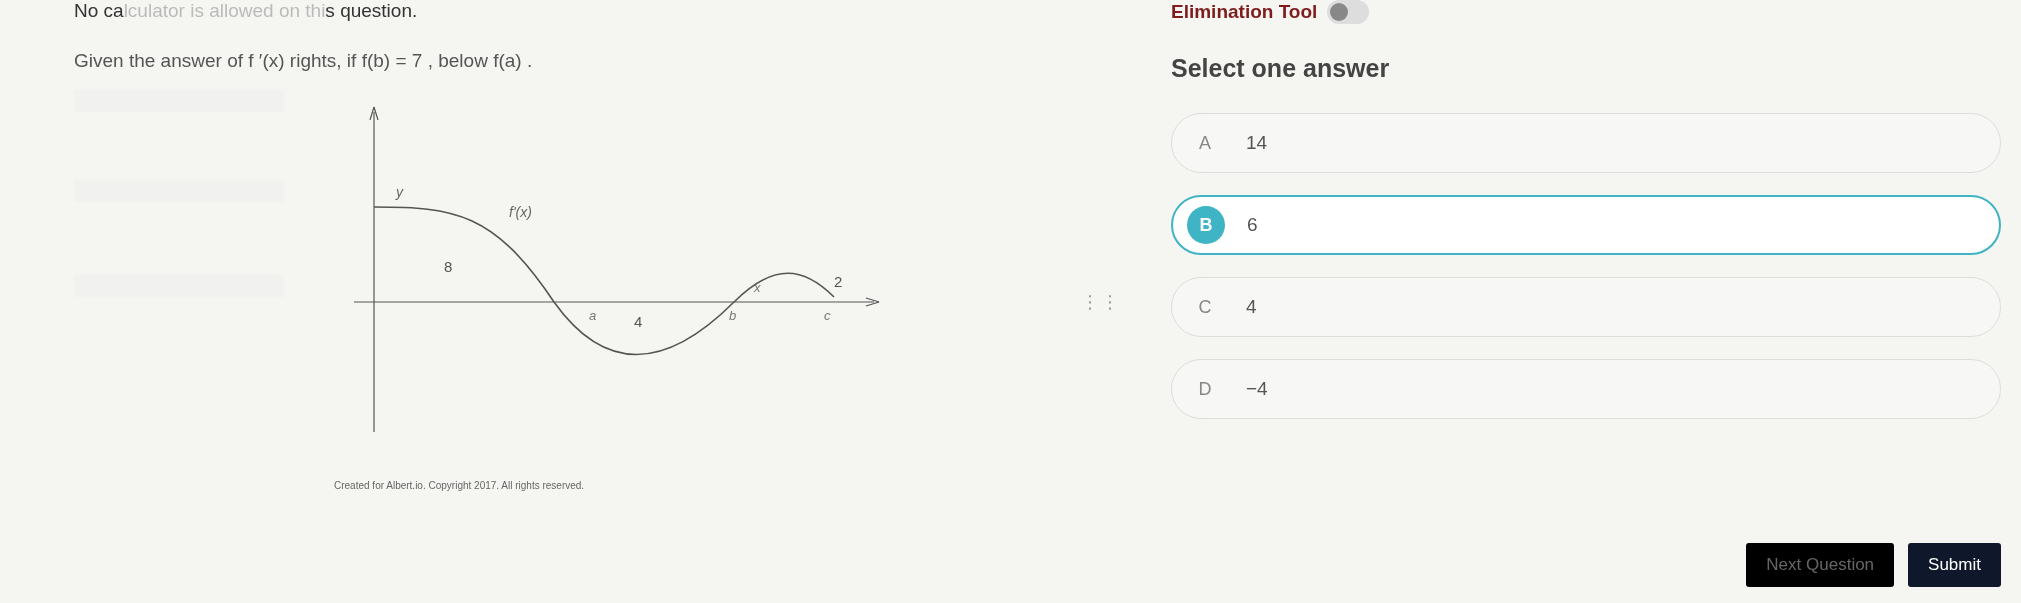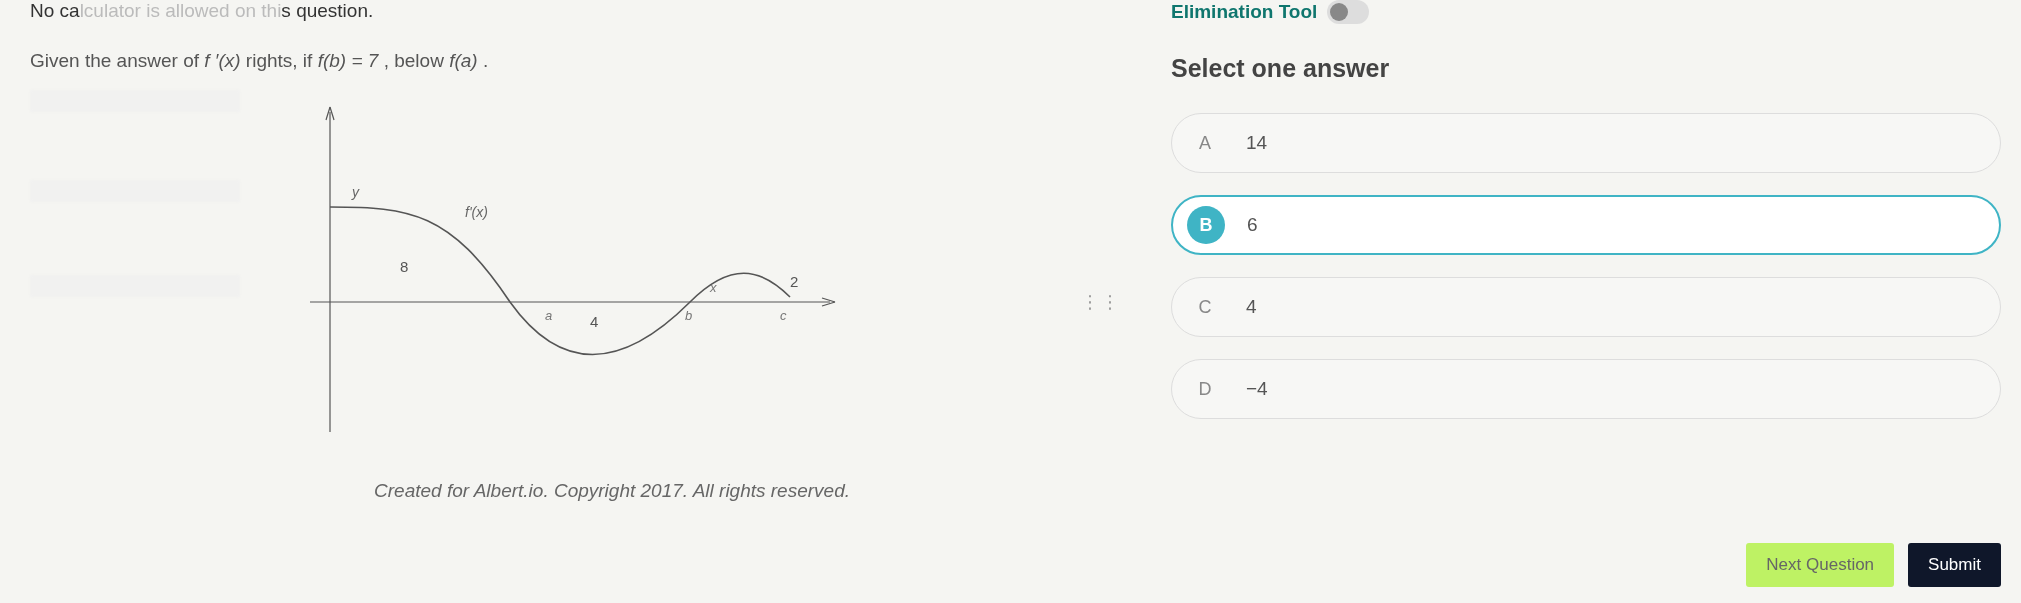--- a/index.html
+++ b/index.html
@@ -9,59 +9,59 @@
       color: #555;
       width: 2021px;
       height: 603px;
       overflow: hidden;
       position: relative;
     }
     .main-container {
       display: flex;
       width: 100%;
       height: 100%;
+      padding-left: 44px;
     }
     .question-panel {
       flex: 1;
       padding: 0 30px 0 30px;
       position: relative;
     }
     .calc-notice {
       font-size: 19px;
       color: #333;
       margin-bottom: 28px;
       padding-top: 0;
     }
     .calc-notice .faded-mid {
       color: #bbb;
     }
     .question-text {
       font-size: 19px;
       color: #555;
       margin-bottom: 20px;
     }
-    .question-text .math-var { font-style: italic; }
+    .question-text .math-var { }
     .graph-container {
       position: relative;
       width: 560px;
       height: 380px;
       margin-left: 260px;
       margin-top: 20px;
     }
     .graph-svg {
       display: block;
     }
     .graph-credit {
-      font-size: 19px;
+      font-size: 10px;
       color: #666;
-      text-align: right;
+      text-align: left;
       margin-top: 8px;
       margin-left: 260px;
       width: 560px;
-      font-style: italic;
     }
     .drag-handle {
       position: absolute;
       right: 20px;
       top: 50%;
       transform: translateY(-50%);
       color: #999;
       font-size: 18px;
       letter-spacing: 2px;
       cursor: grab;
@@ -69,21 +69,21 @@
     .answer-panel {
       width: 880px;
       padding: 0 20px 0 30px;
       position: relative;
     }
     .tool-row {
       display: flex;
       align-items: center;
       gap: 10px;
       font-size: 19px;
-      color: #0f766e;
+      color: #7f1d1d;
       font-weight: 600;
       margin-bottom: 30px;
       padding-top: 0;
     }
     .toggle-switch {
       width: 42px;
       height: 24px;
       border-radius: 12px;
       background: #ddd;
       position: relative;
@@ -153,21 +153,21 @@
       align-items: center;
     }
     .btn {
       padding: 12px 20px;
       font-size: 17px;
       border: none;
       border-radius: 3px;
       cursor: pointer;
     }
     .btn-next {
-      background: #bef264;
+      background: #000000;
       color: #666;
     }
     .btn-submit {
       background: #0f172a;
       color: #fff;
     }
     .blur-patch {
       background: rgba(240,240,240,0.85);
       position: absolute;
       height: 22px;

